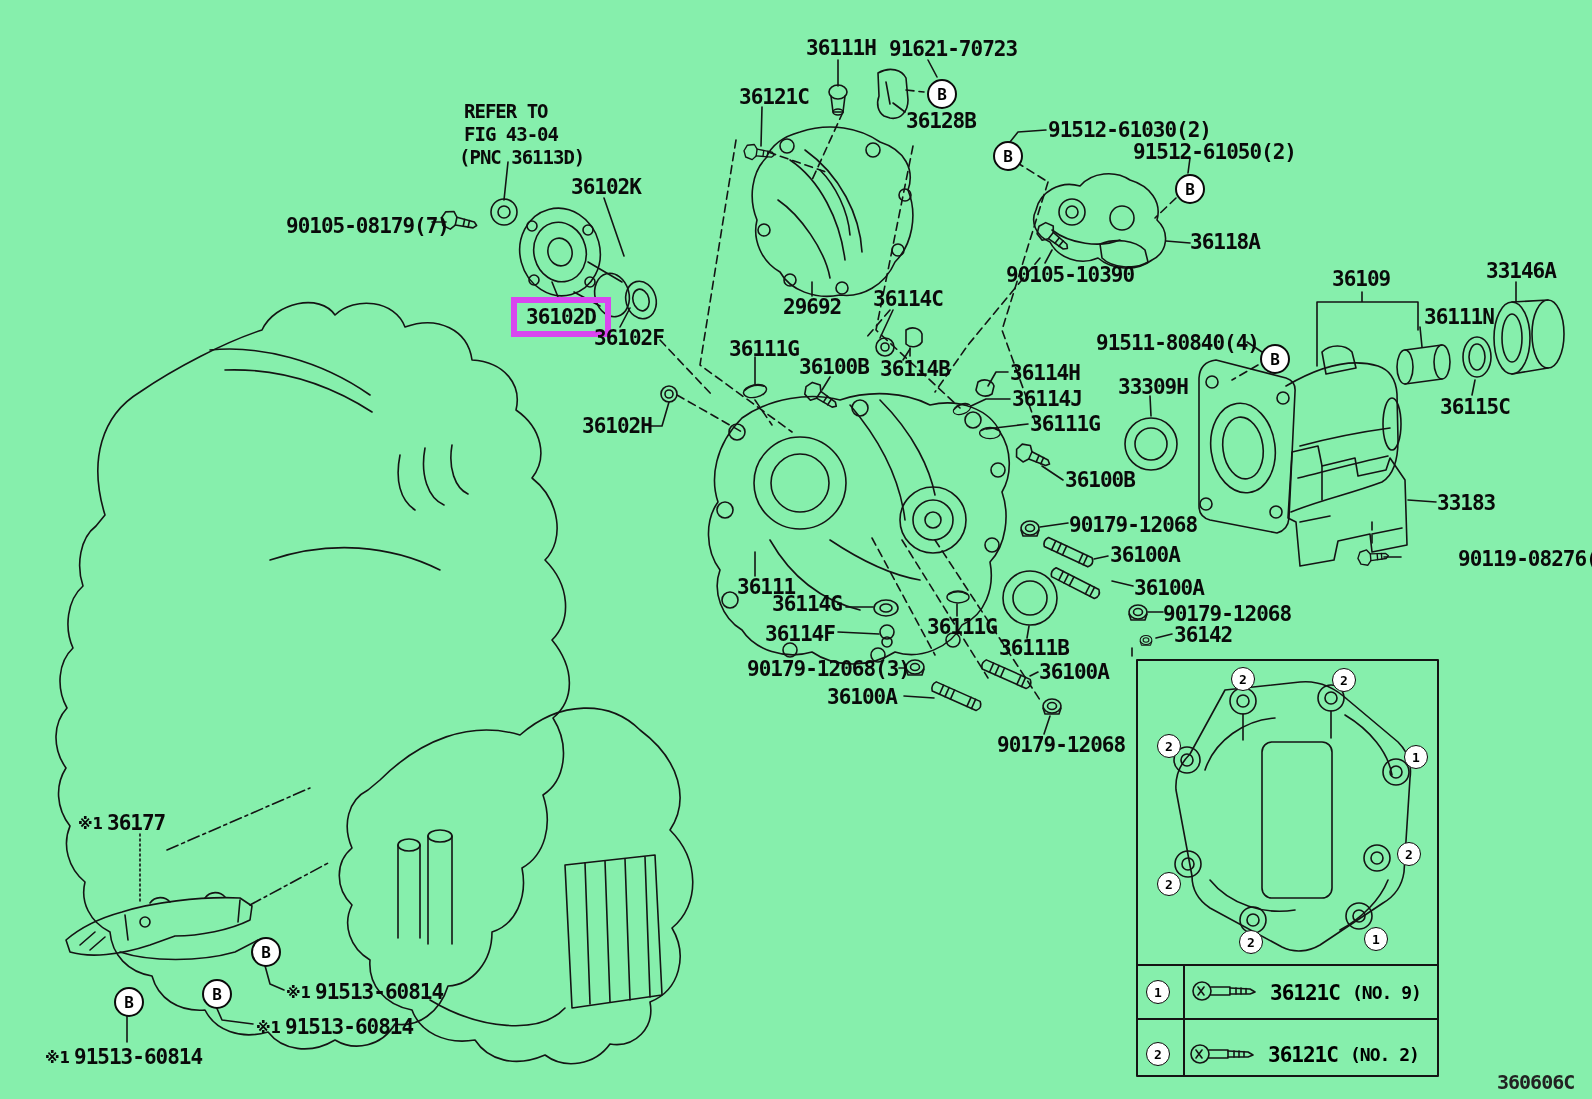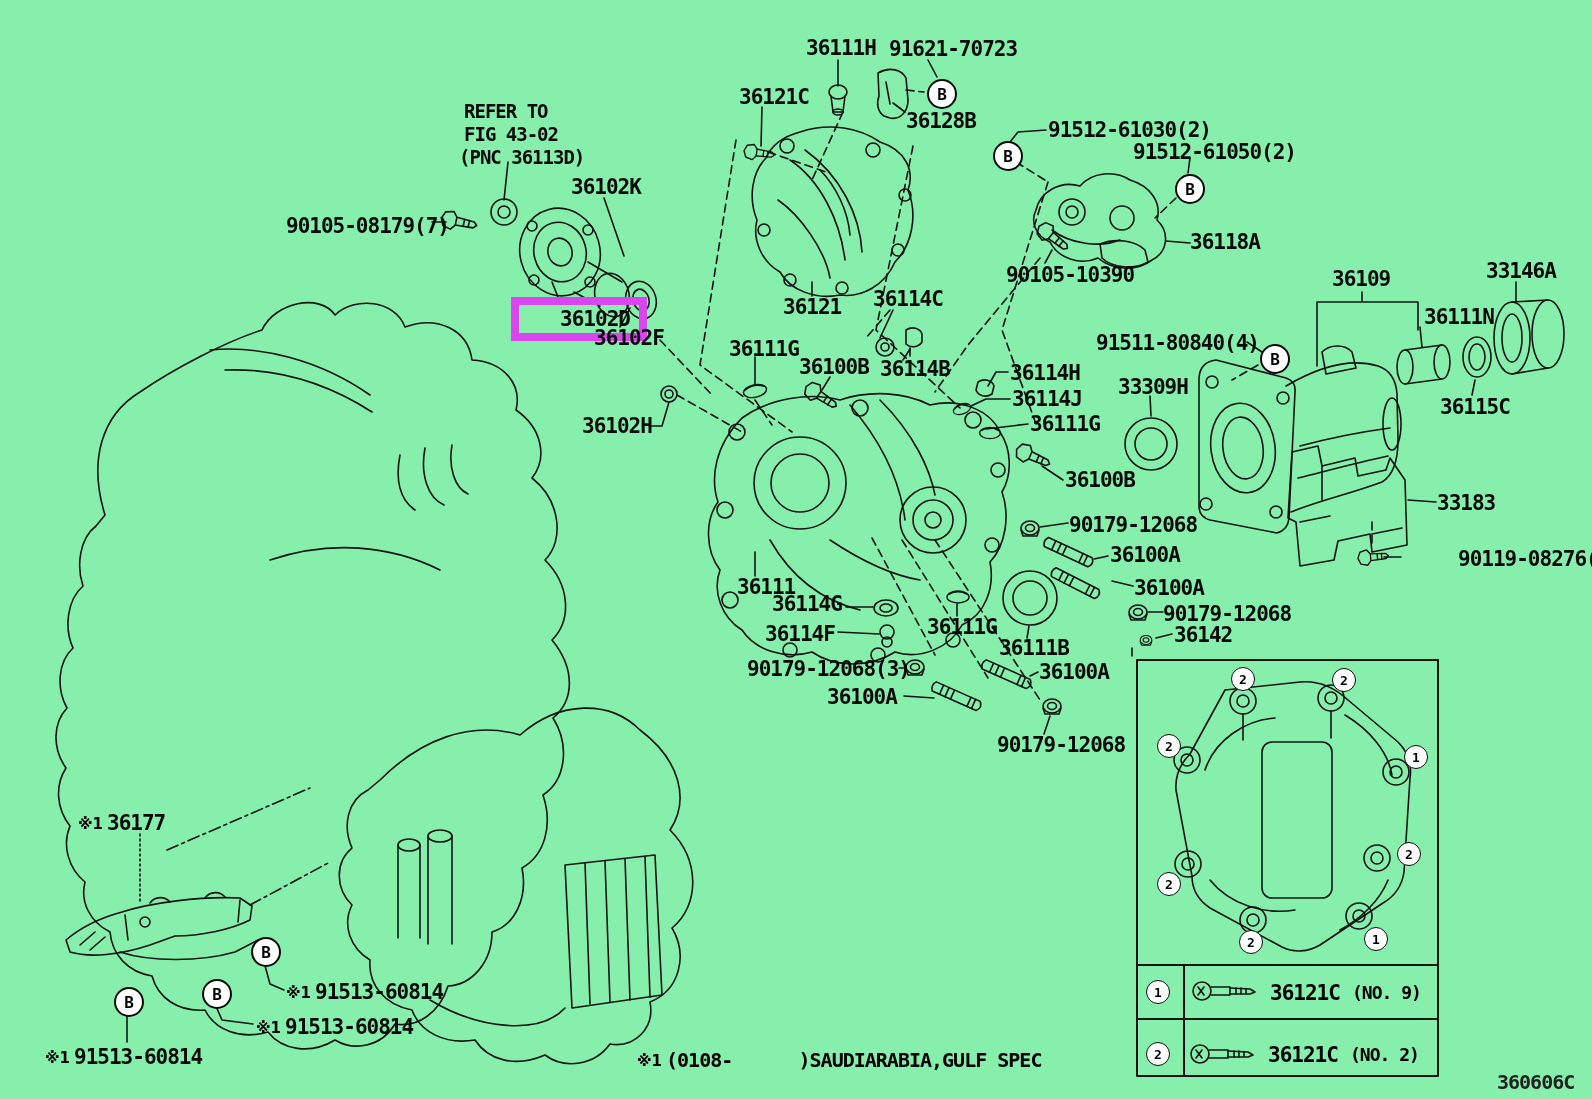--- a/index.html
+++ b/index.html
@@ -9,22 +9,22 @@
   .lbl{position:absolute;font:700 21px "DejaVu Sans Mono",monospace;letter-spacing:-1px;
        white-space:pre;color:#0a0a0a;line-height:22px;}
   .sm{font-size:19px;}
   .ast{font-family:"DejaVu Sans",sans-serif;font-size:15px;font-weight:700;margin-right:4px;
        vertical-align:1px;letter-spacing:0;}
   .bmark,.nmark{position:absolute;border:2px solid #0a0a0a;border-radius:50%;
        display:flex;align-items:center;justify-content:center;background:#fff;
        font:700 16px "DejaVu Sans Mono",monospace;letter-spacing:0;}
   .bmark{width:26px;height:26px;}
   .nmark{width:22px;height:22px;border-width:1.6px;font-size:13px;}
-  .redbox{position:absolute;border:8px solid #d946ef;display:flex;align-items:center;
-       justify-content:center;padding-left:32px;}
+  .redbox{position:absolute;border:6px solid #d946ef;display:flex;align-items:center;
+       justify-content:center;}
   .legend-part{position:absolute;font:700 21px "DejaVu Sans Mono",monospace;letter-spacing:-1px;}
   .legend-qual{position:absolute;font:700 18px "DejaVu Sans Mono",monospace;letter-spacing:-1px;}
   .figcode{position:absolute;font:700 20px "DejaVu Sans Mono",monospace;letter-spacing:-1px;color:#222;text-align:center;}
   .footnote{position:absolute;font:700 20px "DejaVu Sans Mono",monospace;letter-spacing:-1px;white-space:pre;}
 </style>
 </head>
 <body>
 
 <div id="stage">
 
@@ -355,29 +355,29 @@
   </g>
 </svg>
 
 <div class="lbl" style="left:806px;top:37px">36111H</div>
 <div class="lbl" style="left:889px;top:38px">91621-70723</div>
 <div class="lbl" style="left:739px;top:86px">36121C</div>
 <div class="lbl" style="left:906px;top:110px">36128B</div>
 <div class="lbl" style="left:1048px;top:119px">91512-61030(2)</div>
 <div class="lbl" style="left:1133px;top:141px">91512-61050(2)</div>
 <div class="lbl sm" style="left:464px;top:100px">REFER TO</div>
-<div class="lbl sm" style="left:464px;top:123px">FIG 43-02</div>
+<div class="lbl sm" style="left:464px;top:123px">FIG 43-04</div>
 <div class="lbl sm" style="left:459px;top:146px">(PNC 36113D)</div>
 <div class="lbl" style="left:571px;top:176px">36102K</div>
 <div class="lbl" style="left:286px;top:215px">90105-08179(7)</div>
 <div class="redbox" style="left:511px;top:297px;width:88px;height:28px">
   <span class="lbl" style="position:static">36102D</span>
 </div>
 <div class="lbl" style="left:594px;top:327px">36102F</div>
-<div class="lbl" style="left:783px;top:296px">36121</div>
+<div class="lbl" style="left:783px;top:296px">29692</div>
 <div class="lbl" style="left:873px;top:288px">36114C</div>
 <div class="lbl" style="left:1006px;top:264px">90105-10390</div>
 <div class="lbl" style="left:1190px;top:231px">36118A</div>
 <div class="lbl" style="left:1332px;top:268px">36109</div>
 <div class="lbl" style="left:1486px;top:260px">33146A</div>
 <div class="lbl" style="left:1424px;top:306px">36111N</div>
 <div class="lbl" style="left:1096px;top:332px">91511-80840(4)</div>
 <div class="lbl" style="left:1118px;top:376px">33309H</div>
 <div class="lbl" style="left:1440px;top:396px">36115C</div>
 <div class="lbl" style="left:729px;top:338px">36111G</div>
@@ -427,16 +427,15 @@
 <div class="nmark" style="left:1239px;top:930px">2</div>
 <div class="nmark" style="left:1364px;top:927px">1</div>
 
 <div class="nmark" style="left:1146px;top:980px">1</div>
 <div class="legend-part" style="left:1270px;top:981px">36121C</div>
 <div class="legend-qual" style="left:1352px;top:982px">(NO. 9)</div>
 <div class="nmark" style="left:1146px;top:1042px">2</div>
 <div class="legend-part" style="left:1268px;top:1043px">36121C</div>
 <div class="legend-qual" style="left:1350px;top:1044px">(NO. 2)</div>
 
-<div class="footnote" style="left:637px;top:1048px"><span class="ast">※1</span><span>(0108-      )SAUDIARABIA,GULF SPEC</span></div>
 <div class="figcode" style="left:1497px;top:1070px">360606C</div>
 
 </div>
 
 </body></html>

